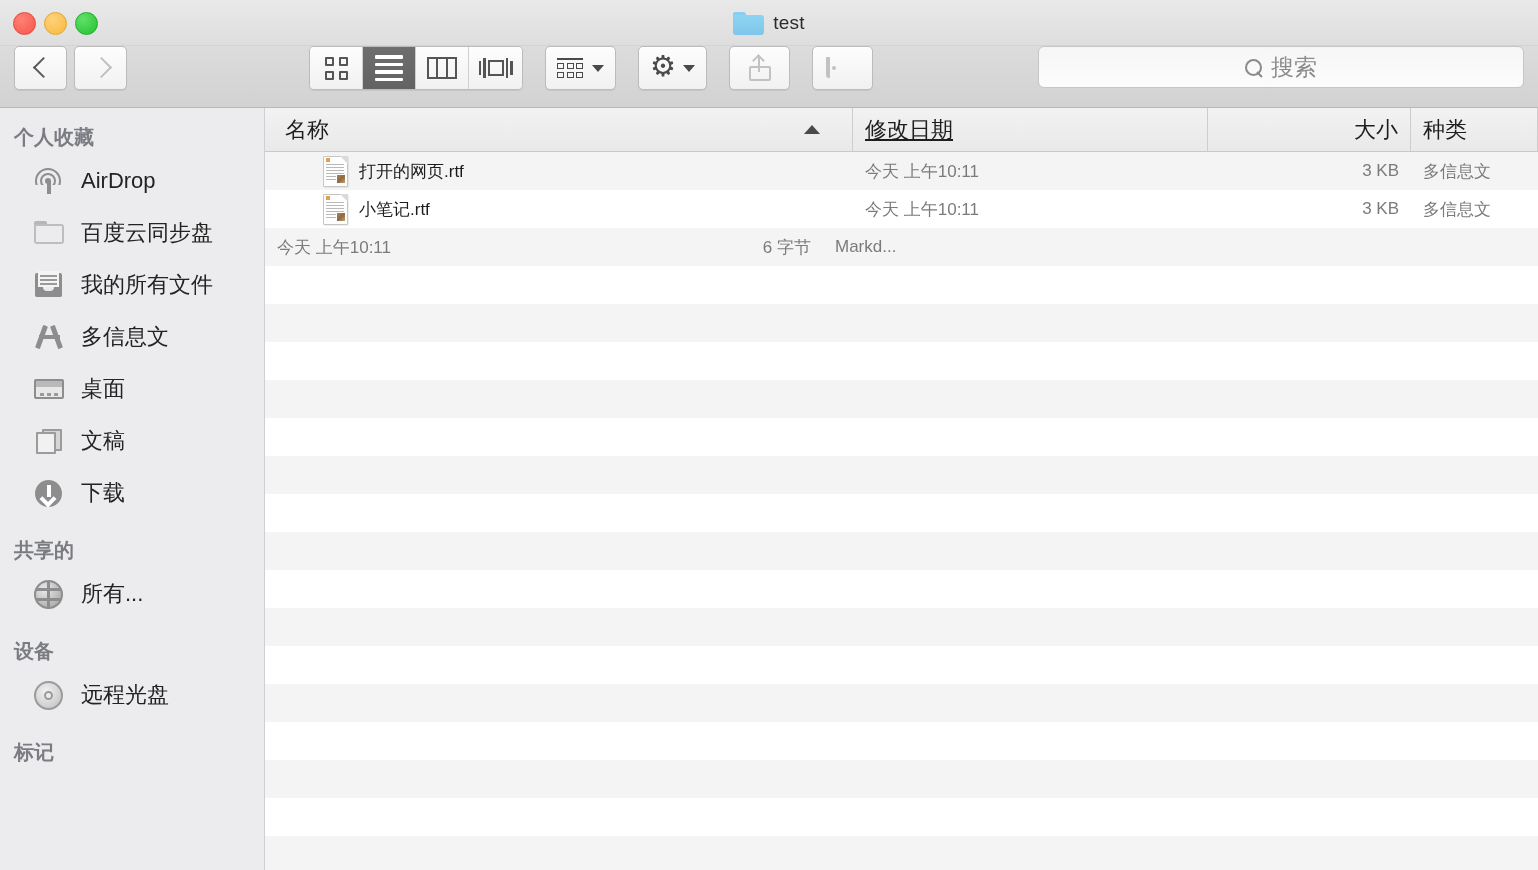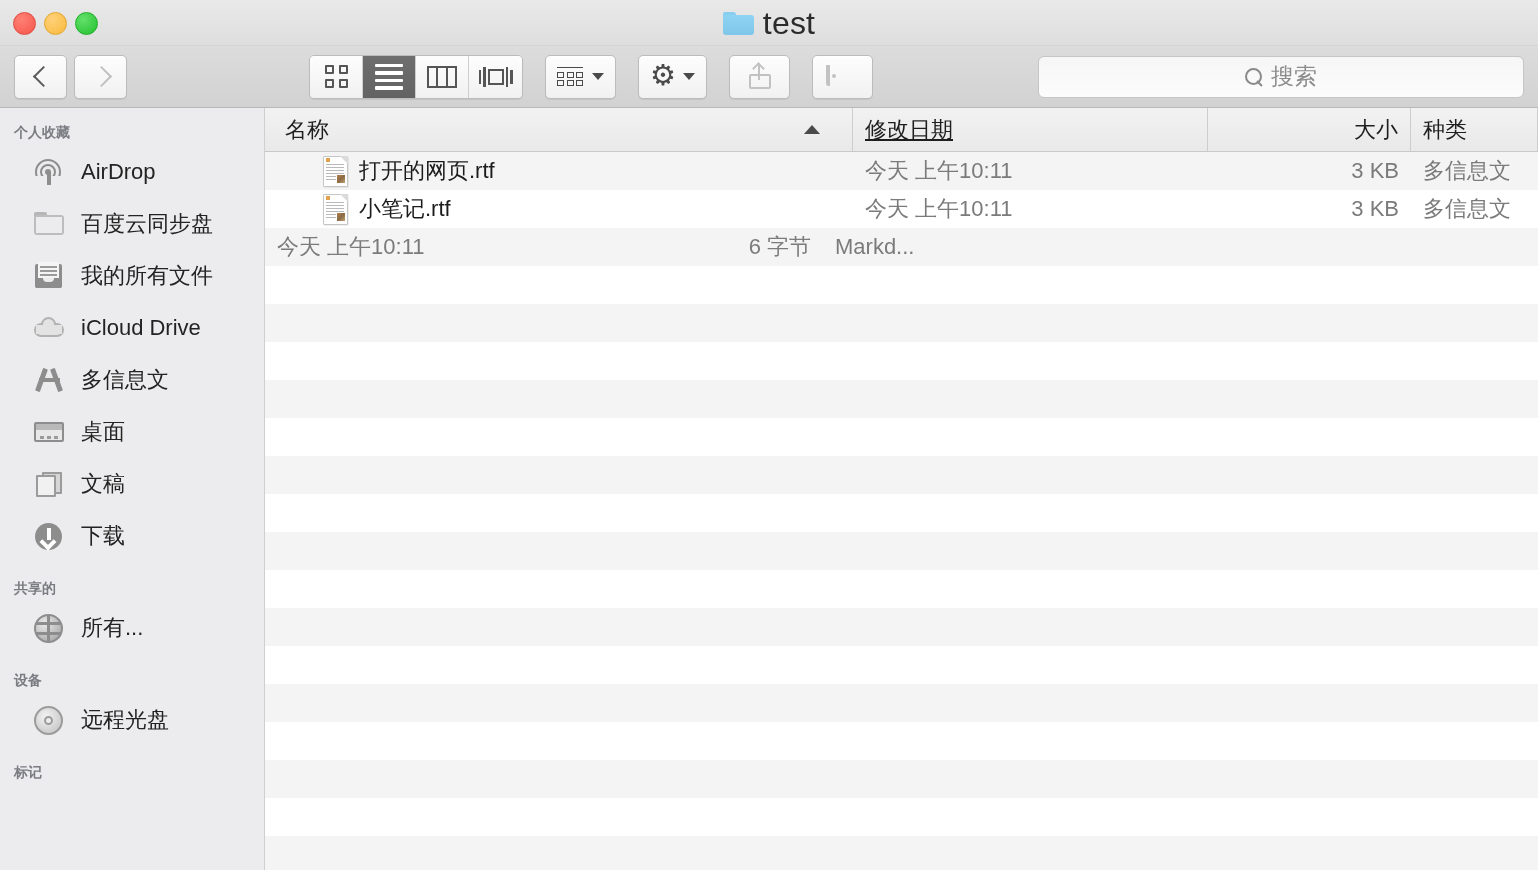--- a/index.html
+++ b/index.html
@@ -51,30 +51,30 @@
     background: #87cef0;
     border-radius: 2px 3px 0 0;
   }
   .folder-ico .body {
     position: absolute; left: 0; top: 3px;
     width: 31px; height: 20px;
     background: linear-gradient(to bottom, #8ed3f2 0%, #7ec6ea 100%);
     border-radius: 2px 3px 3px 3px;
   }
   .title-text {
-    font-size: 32px; color: #2b2b2b; letter-spacing: .2px;
+    font-size: 19px; color: #2b2b2b; letter-spacing: .2px;
   }
 
   
   .toolbar {
     height: 62px;
     flex: 0 0 62px;
     background: linear-gradient(to bottom, #dcdcdc 0%, #d2d2d2 100%);
     border-bottom: 1px solid #b8b8b8;
-    display: flex; align-items: center;
+    display: flex; align-items: flex-start;
     padding: 0 14px;
     gap: 22px;
   }
   .btn {
     background: linear-gradient(to bottom, #fdfdfd 0%, #f1f1f1 100%);
     border: 1px solid #bcbcbc;
     border-radius: 5px;
     height: 44px;
     display: flex; align-items: center; justify-content: center;
     box-shadow: 0 1px 0 rgba(255,255,255,.7) inset, 0 1px 1px rgba(0,0,0,.07);
@@ -206,21 +206,21 @@
 
   
   .sidebar {
     width: 265px; flex: 0 0 265px;
     background: #ececee;
     border-right: 1px solid #cfcfcf;
     padding-top: 16px;
     overflow: hidden;
   }
   .sb-section {
-    font-size: 14px; color: #7a7c82; font-weight: bold;
+    font-size: 20px; color: #7a7c82; font-weight: bold;
     padding: 0 0 0 14px;
     margin-bottom: 4px;
   }
   .sb-group { margin-bottom: 18px; }
   .sb-item {
     display: flex; align-items: center; gap: 13px;
     height: 52px;
     padding-left: 32px;
   }
   .sb-label { font-size: 22px; color: #232323; white-space: nowrap; }
@@ -299,21 +299,21 @@
     border-left: 8px solid transparent;
     border-right: 8px solid transparent;
     border-bottom: 9px solid #4a4a4a;
     margin-right: 20px;
   }
 
   .rows { flex: 1; overflow: hidden; position: relative; }
   .row {
     display: flex; align-items: center;
     height: 38px;
-    font-size: 22px;
+    font-size: 17px;
   }
   .row.odd  { background: #f4f4f4; }
   .row.even { background: #ffffff; }
   .cell { height: 100%; display: flex; align-items: center; padding: 0 12px; }
   .cell.name { width: 588px; flex: 0 0 588px; gap: 11px; padding-left: 58px; color: #1c1c1c; }
   .cell.date { width: 355px; flex: 0 0 355px; color: #7b7b7b; }
   .cell.size { width: 203px; flex: 0 0 203px; justify-content: flex-end; color: #7b7b7b; }
   .cell.kind { flex: 1; color: #7b7b7b; white-space: nowrap; overflow: hidden; }
 
   
@@ -487,28 +487,20 @@
               <span class="pg"></span>
             <span class="ln" style="top:5px"></span>
               <span class="ln" style="top:9px"></span>
               <span class="ln" style="top:13px"></span>
             <span class="tray"></span>
               <span class="notch"></span>
           </span>
           <span class="sb-label">我的所有文件</span>
         </div>
 
-        <div class="sb-item">
-          <span class="sb-ico i-cloud">
-              <span class="c1"></span>
-              <span class="c2"></span>
-              <span class="c3"></span>
-            </span>
-          <span class="sb-label">iCloud Drive</span>
-        </div>
 
         <div class="sb-item">
           <span class="sb-ico i-apps">
               <span class="l1"></span>
               <span class="l2"></span>
               <span class="cr"></span>
             </span>
           <span class="sb-label">多信息文</span>
         </div>
 

